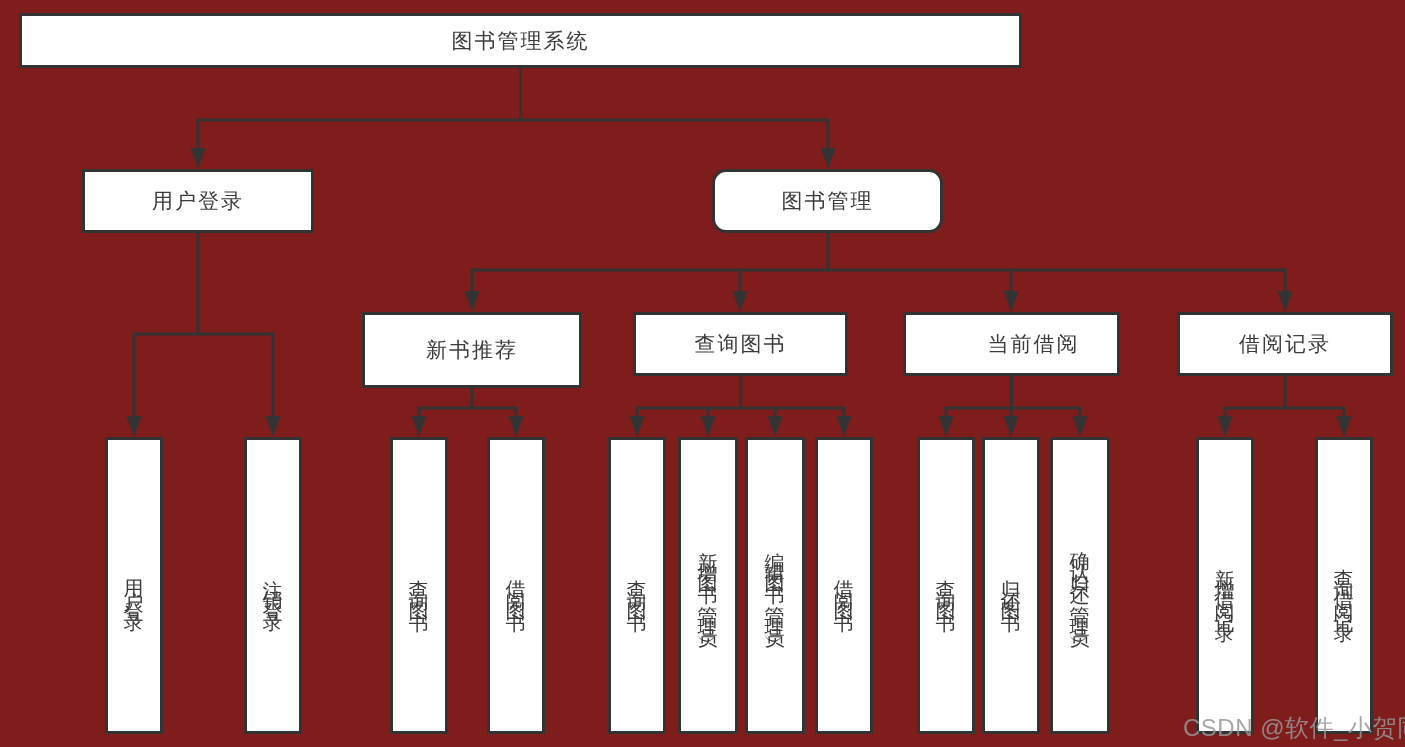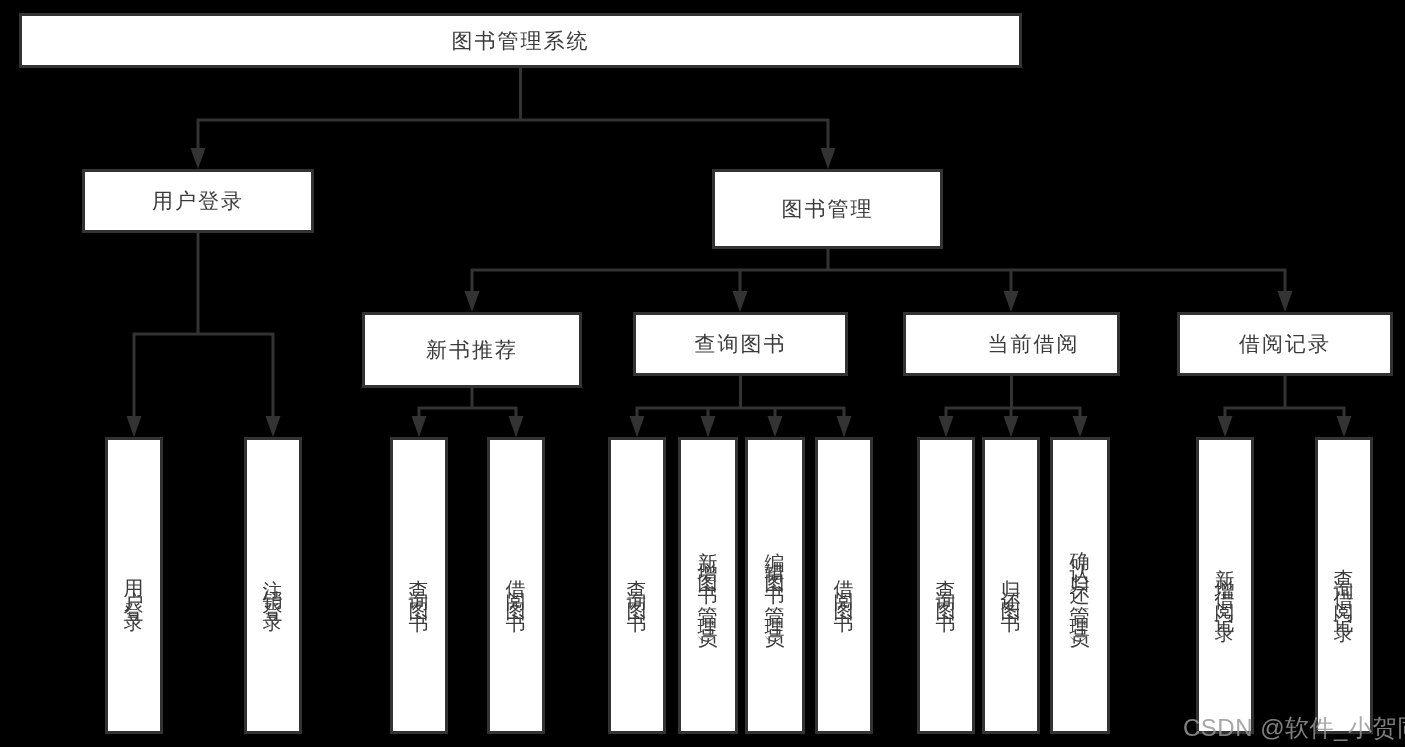--- a/index.html
+++ b/index.html
@@ -1,20 +1,20 @@
 <!DOCTYPE html>
 <html><head>
 <meta charset="utf-8">
 <style>
   html, body { margin: 0; padding: 0; background: #ffffff; }
   .canvas {
     position: relative;
     width: 1405px;
     height: 747px;
-    background: #000000;
+    background: #7f1d1d;
     overflow: hidden;
     font-family: "Liberation Sans", sans-serif;
     color: #3b3b3b;
   }
   .connectors {
     position: absolute;
     left: 0; top: 0;
     width: 1405px; height: 747px;
     pointer-events: none;
   }
@@ -46,21 +46,21 @@
     writing-mode: vertical-rl;
     text-orientation: mixed;
     font-size: 20px;
     letter-spacing: 11px;
     color: #3b3b3b;
     line-height: 1;
   }
   
   .n-root            { left: 19px;   top: 13px;  width: 1003px; height: 55px; }
   .n-user-login      { left: 82px;   top: 169px; width: 232px;  height: 64px; }
-  .n-book-mgmt       { left: 712px;  top: 169px; width: 231px;  height: 80px; }
+  .n-book-mgmt       { left: 712px;  top: 169px; width: 231px;  height: 64px; border-radius: 14px; }
   .n-new-book        { left: 362px;  top: 312px; width: 220px;  height: 76px; }
   .n-book-borrow     { left: 633px;  top: 312px; width: 215px;  height: 64px; }
   .n-current-borrow  { left: 903px;  top: 312px; width: 217px;  height: 64px; padding-left: 44px; }
   .n-borrow-records  { left: 1177px; top: 312px; width: 216px;  height: 64px; }
   
   .l-1a { left: 105px;  width: 58px; }
   .l-1b { left: 244px;  width: 58px; }
   .l-2a { left: 390px;  width: 58px; }
   .l-2b { left: 487px;  width: 58px; }
   .l-3a { left: 608px;  width: 58px; }

